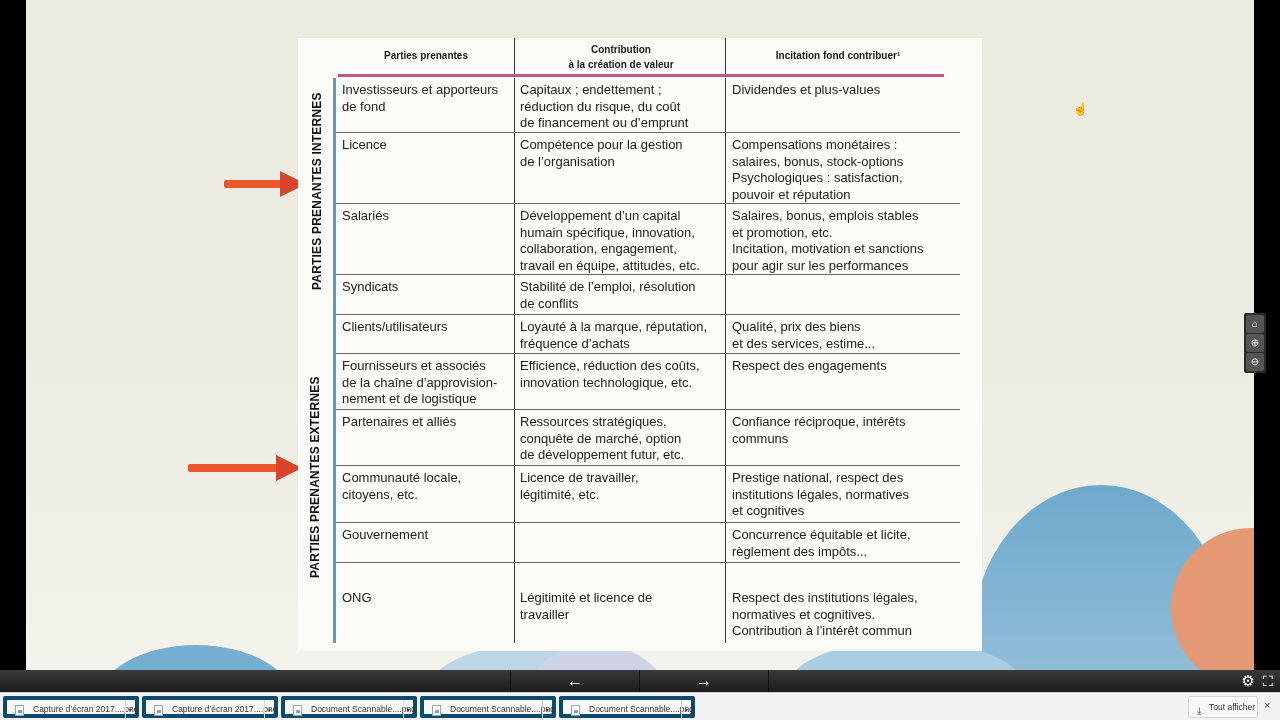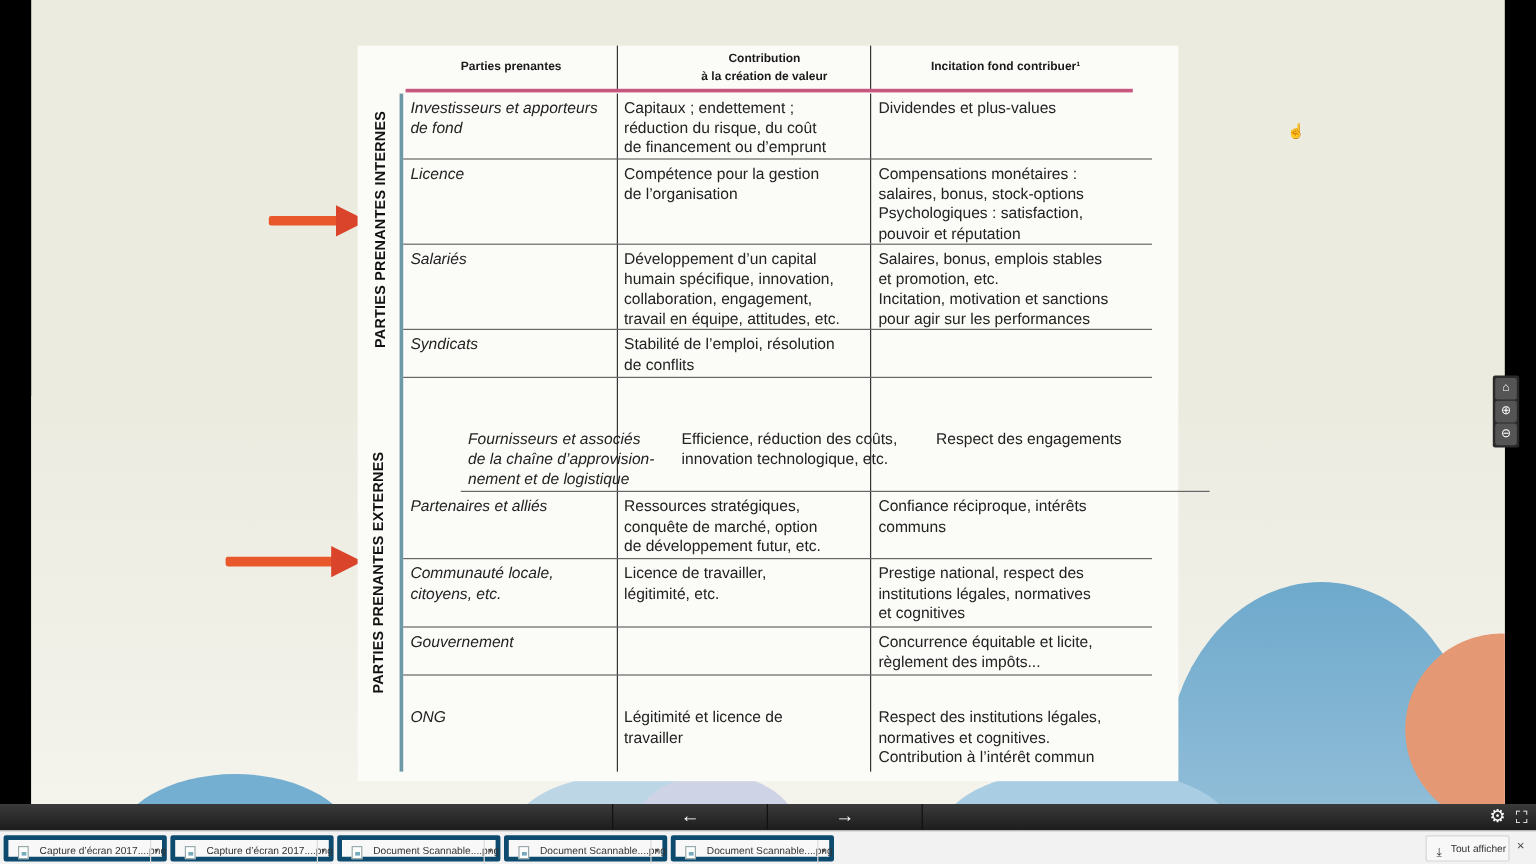--- a/index.html
+++ b/index.html
@@ -20,21 +20,21 @@
 
   .doc { position: absolute; left: 298px; top: 38px; width: 684px; height: 613px; background: #fbfbf8; }
   .doc-inner { position: absolute; left: 0; top: 0; width: 684px; height: 613px; }
   .col-head { position: absolute; top: 4px; font-weight: bold; font-size: 10px; color: #1a1a1a; text-align: center; line-height: 15px; }
   .pink-rule { position: absolute; left: 40px; top: 36px; width: 606px; height: 3px; background: #c9567f; }
   .head-divider { position: absolute; top: 0; width: 1px; height: 38px; background: #333; }
   .group-bar { position: absolute; left: 35px; width: 3px; background: #6d98a6; }
   .group-label { position: absolute; font-weight: bold; font-size: 12px; color: #111; white-space: nowrap; transform-origin: left top; transform: rotate(-90deg); letter-spacing: 0.2px; }
   .row { position: absolute; left: 38px; width: 624px; border-bottom: 1px solid #666; }
   .cell { position: absolute; top: 4px; font-size: 13px; line-height: 16.5px; color: #222; white-space: pre-line; }
-  .cell.c1 { left: 6px; width: 175px; font-style: italic; }
+  .cell.c1 { left: 6px; width: 175px; }
   .cell.c2 { left: 184px; width: 210px; }
   .cell.c3 { left: 396px; width: 230px; }
   .vline { position: absolute; width: 1px; background: #333; }
 
   .side-tools { position: absolute; left: 1244px; top: 313px; width: 22px; height: 60px; background: #2a2a2a; border-radius: 2px; }
   .side-tool { position: absolute; left: 2px; width: 18px; height: 18px; background: #555; border-radius: 2px; color: #fff; font-size: 10px; text-align: center; line-height: 18px; }
 
   .cursor { position: absolute; left: 1073px; top: 102px; font-size: 12px; color: #333; }
 
   .viewer-bar { position: absolute; left: 0; top: 670px; width: 1280px; height: 22px; background: linear-gradient(#3a3a3a, #1c1c1c); }
@@ -70,21 +70,21 @@
   <div class="head" style="left:56px;"></div>
 </div>
 <div class="arrow" style="left:188px; top:455px; width:120px;">
   <div class="shaft" style="width:92px;"></div>
   <div class="head" style="left:88px;"></div>
 </div>
 
 <div class="doc">
   <div class="doc-inner" id="doc-inner">
     <div class="col-head" style="left:40px; width:176px; top:10px;">Parties prenantes</div>
-    <div class="col-head" style="left:218px; width:210px; white-space:pre-line;margin-left:16px;">Contribution
+    <div class="col-head" style="left:218px; width:210px; white-space:pre-line;">Contribution
 à la création de valeur</div>
     <div class="col-head" style="left:430px; width:220px; top:10px;">Incitation fond contribuer¹</div>
     <div class="head-divider" style="left:216px;"></div>
     <div class="head-divider" style="left:427px;"></div>
     <div class="pink-rule"></div>
 
     <div class="group-bar" style="top:40px; height:237px;"></div>
     <div class="group-bar" style="top:277px; height:328px;"></div>
     <div class="group-label" style="left:12px; top:252px;">PARTIES PRENANTES INTERNES</div>
     <div class="group-label" style="left:10px; top:540px;">PARTIES PRENANTES EXTERNES</div>
@@ -118,21 +118,28 @@
       <div class="cell c3">Salaires, bonus, emplois stables
 et promotion, etc.
 Incitation, motivation et sanctions
 pour agir sur les performances</div>
     </div>
     <div class="row" style="top:237px; height:40px;">
       <div class="cell c1">Syndicats</div>
       <div class="cell c2">Stabilité de l’emploi, résolution
 de conflits</div>
     </div>
-    <div class="row" style="top:316px; height:56px;margin-left:48px;">
+    <div class="row" style="top:277px; height:39px;">
+      <div class="cell c1">Clients/utilisateurs</div>
+      <div class="cell c2">Loyauté à la marque, réputation,
+fréquence d’achats</div>
+      <div class="cell c3">Qualité, prix des biens
+et des services, estime...</div>
+    </div>
+    <div class="row" style="top:316px; height:56px;">
       <div class="cell c1">Fournisseurs et associés
 de la chaîne d’approvision-
 nement et de logistique</div>
       <div class="cell c2">Efficience, réduction des coûts,
 innovation technologique, etc.</div>
       <div class="cell c3">Respect des engagements</div>
     </div>
     <div class="row" style="top:372px; height:56px;">
       <div class="cell c1">Partenaires et alliés</div>
       <div class="cell c2">Ressources stratégiques,

